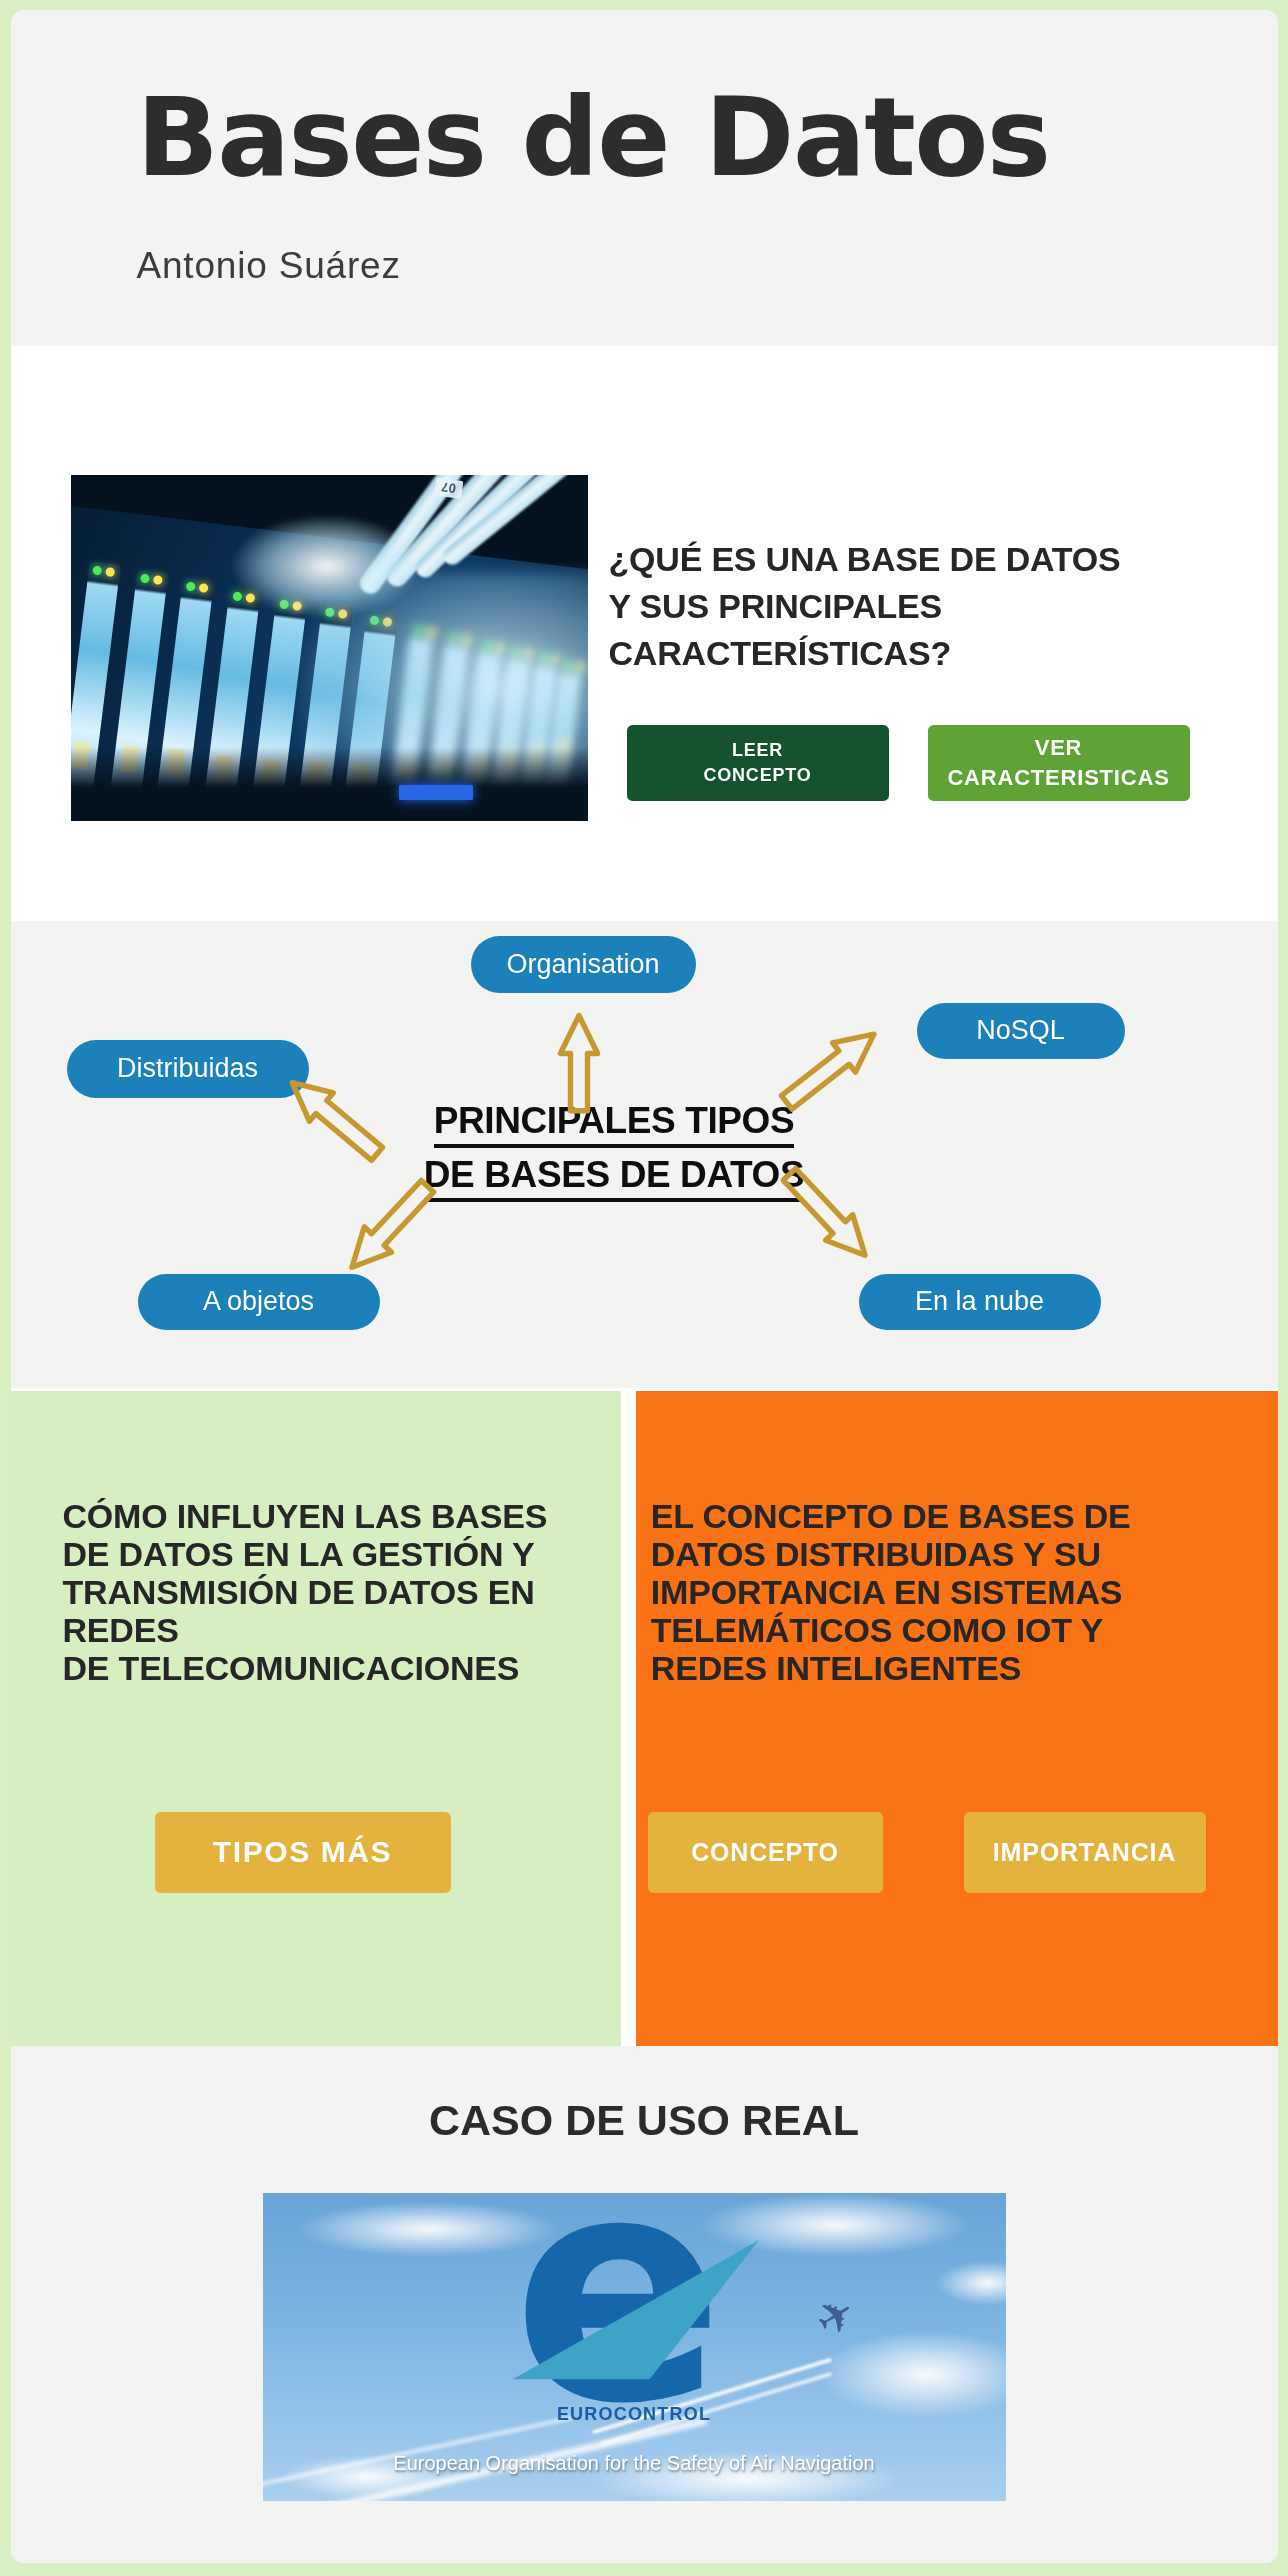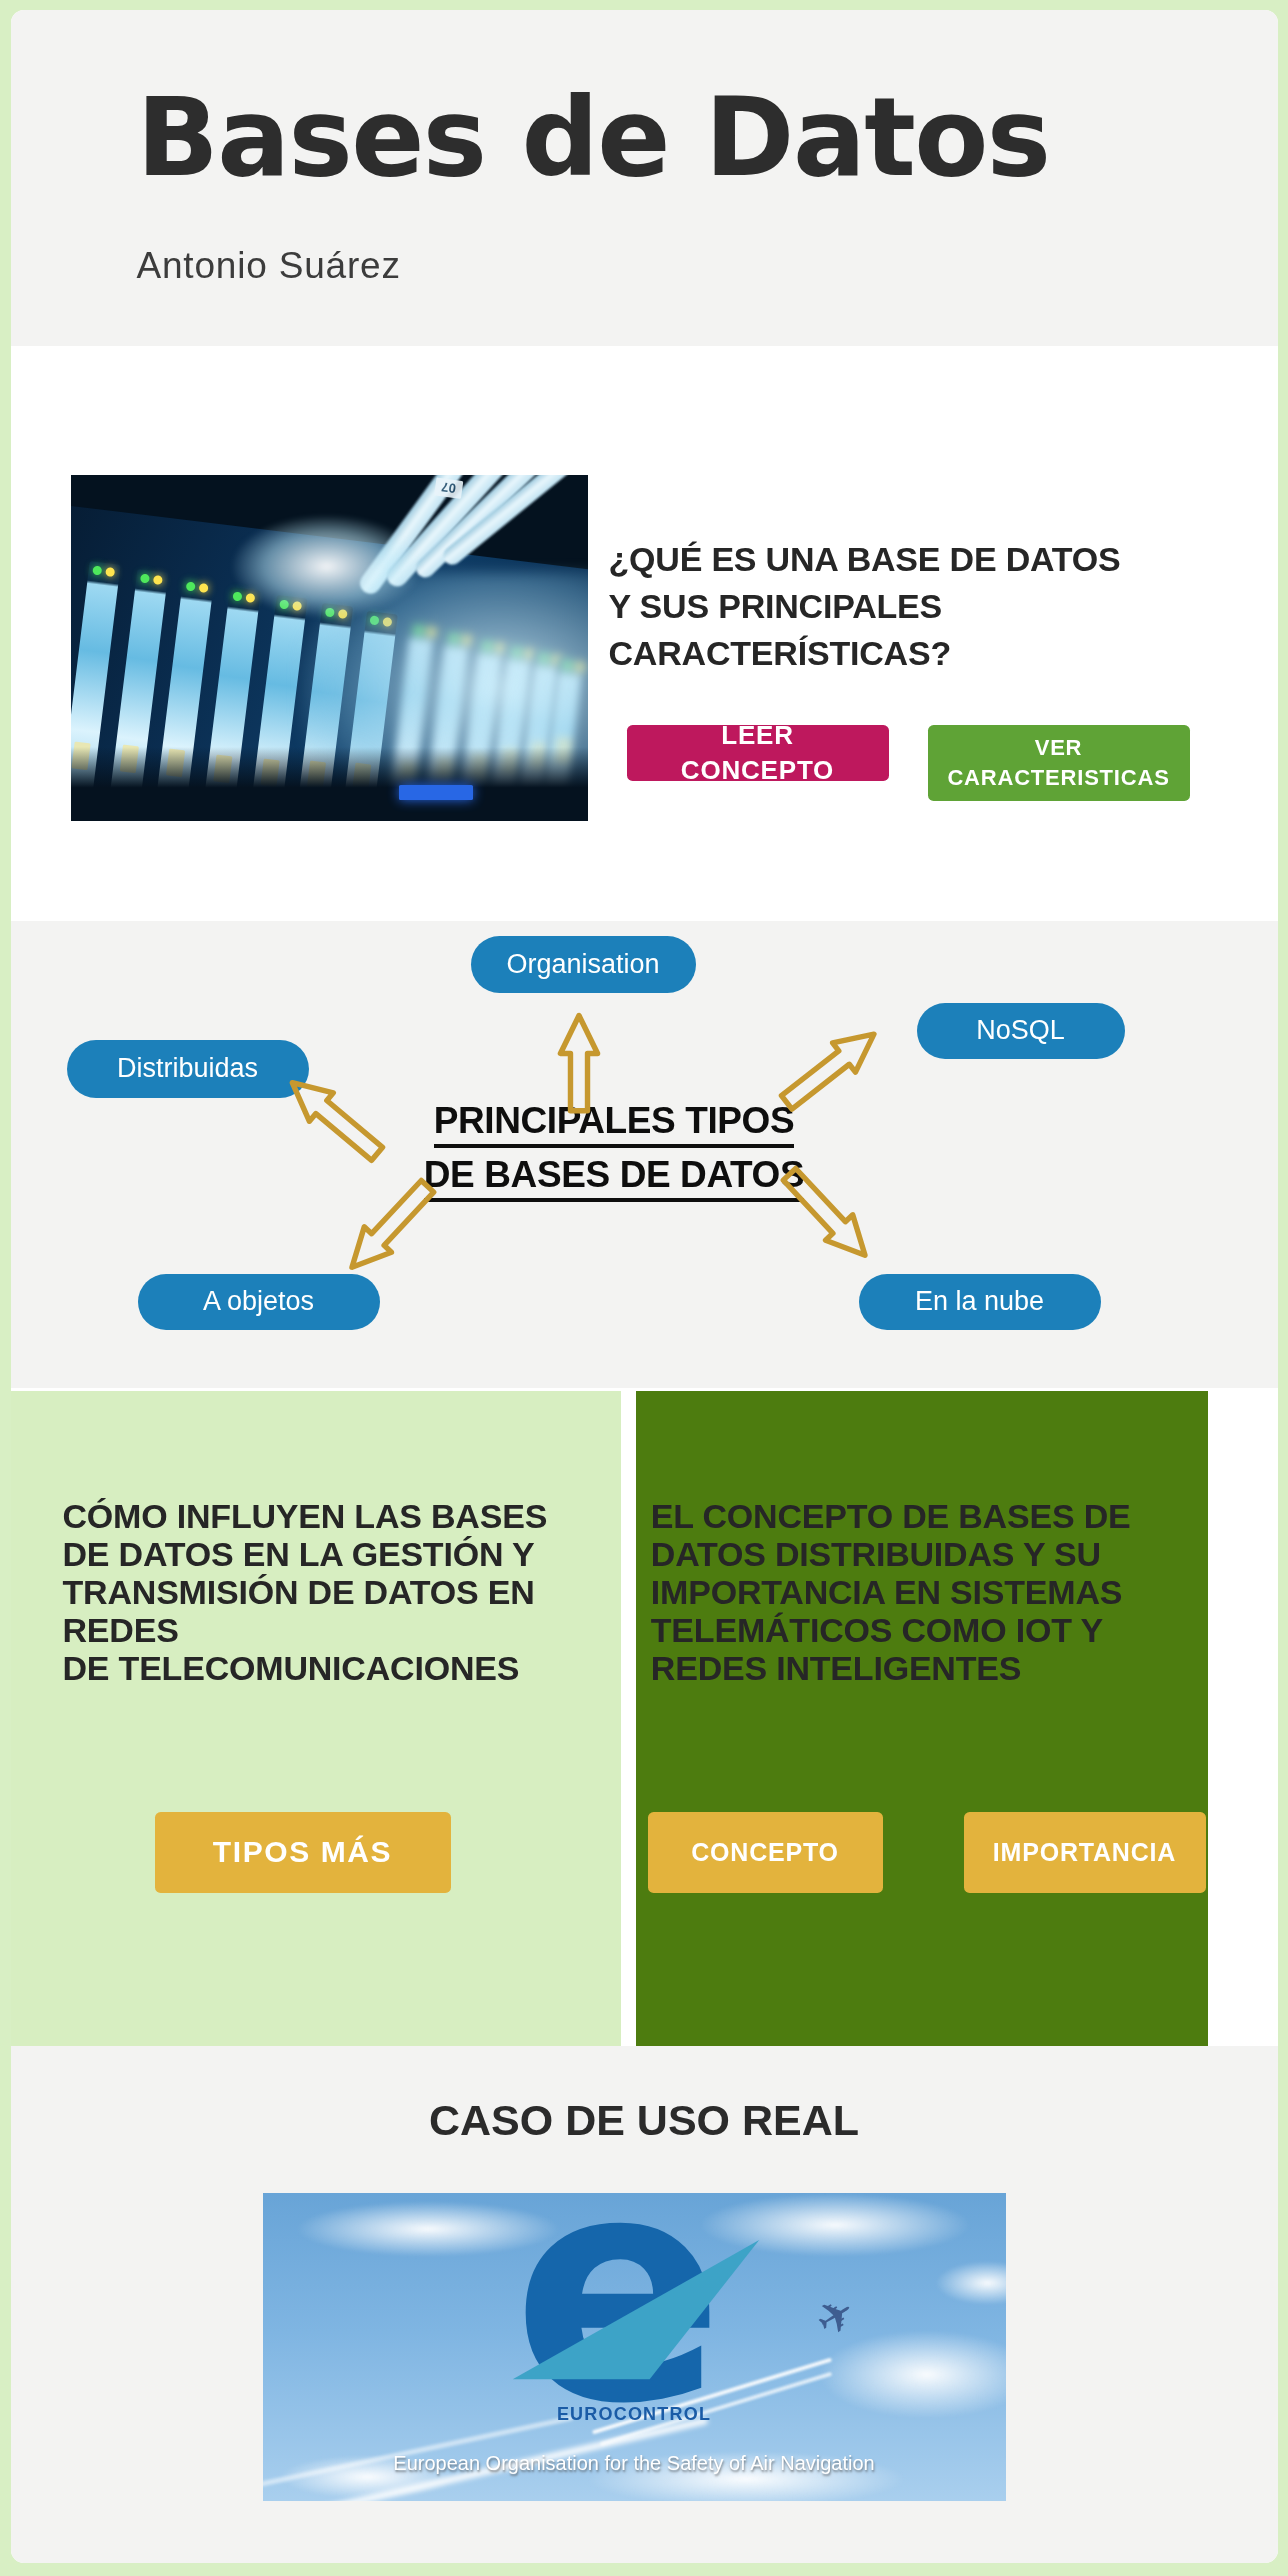--- a/index.html
+++ b/index.html
@@ -84,22 +84,22 @@
     position:absolute; left:598px; top:190px; width:588px;
     font-size:34px; font-weight:bold; color:#262626; line-height:1.38;
     white-space:pre-line; letter-spacing:-0.2px;
   }
   .btn {
     position:absolute; display:flex; align-items:center; justify-content:center;
     color:#ffffff; font-weight:bold; text-align:center; border:none; cursor:pointer;
     border-radius:5.6px; white-space:pre-line; letter-spacing:0.8px;
     font-family:"Liberation Sans", sans-serif;
   }
-  .btn-leer-concepto { left:616px; top:379px; width:262px; height:56px;
-    background:#be185d; font-size:26px; line-height:1.35; }
+  .btn-leer-concepto { left:616px; top:379px; width:262px; height:76px;
+    background:#14532d; font-size:18px; line-height:1.35; }
   .btn-ver-caract   { left:917px; top:379px; width:262px; height:76px;
     background:#5fa336; font-size:22px; line-height:1.35; }
 
   
   .mindmap { height:467px; background:#f3f3f2; }
   .pill {
     position:absolute; display:flex; align-items:center; justify-content:center;
     background:#1c80ba; color:#ffffff; border-radius:29px; font-size:27px;
   }
   .pill-relacionales { left:460px;  top:15.3px;  width:225px; height:57px; }
@@ -118,21 +118,21 @@
   .arrow-up { left:544px; top:92px; width:48px; height:101px; }
   .arrow-ne { left:795px; top:87px; width:48px; height:121px; transform:rotate(52deg); }
   .arrow-nw { left:300px; top:137px; width:48px; height:121px; transform:rotate(-50deg); }
   .arrow-sw { left:355px; top:245px; width:48px; height:121px; transform:rotate(-137deg); }
   .arrow-se { left:792px; top:233px; width:48px; height:121px; transform:rotate(137deg); }
 
   
   .columns { height:658px; background:#ffffff; }
   .card { position:absolute; top:3.2px; height:655px; }
   .card-green { left:0;     width:610px; background:#d7eec1; }
-  .card-blue  { left:625px; width:572px; background:#4d7c0f; }
+  .card-blue  { left:625px; width:642px; background:#f97316; }
   .card-heading {
     position:absolute; font-size:34px; font-weight:bold; color:#262626;
     line-height:1.12; white-space:pre-line; letter-spacing:-0.2px;
   }
   .card-green .card-heading { left:52px; top:106px; width:531px; }
   .card-blue  .card-heading { left:15.3px; top:106px; width:580px; }
   .btn-leer-mas   { left:144px; top:421px; width:296px; height:81px;
     background:#e3b33d; font-size:30px; letter-spacing:1.6px; }
   .btn-concepto   { left:12px;  top:421px; width:235px; height:81px;
     background:#e3b33d; font-size:25px; }

